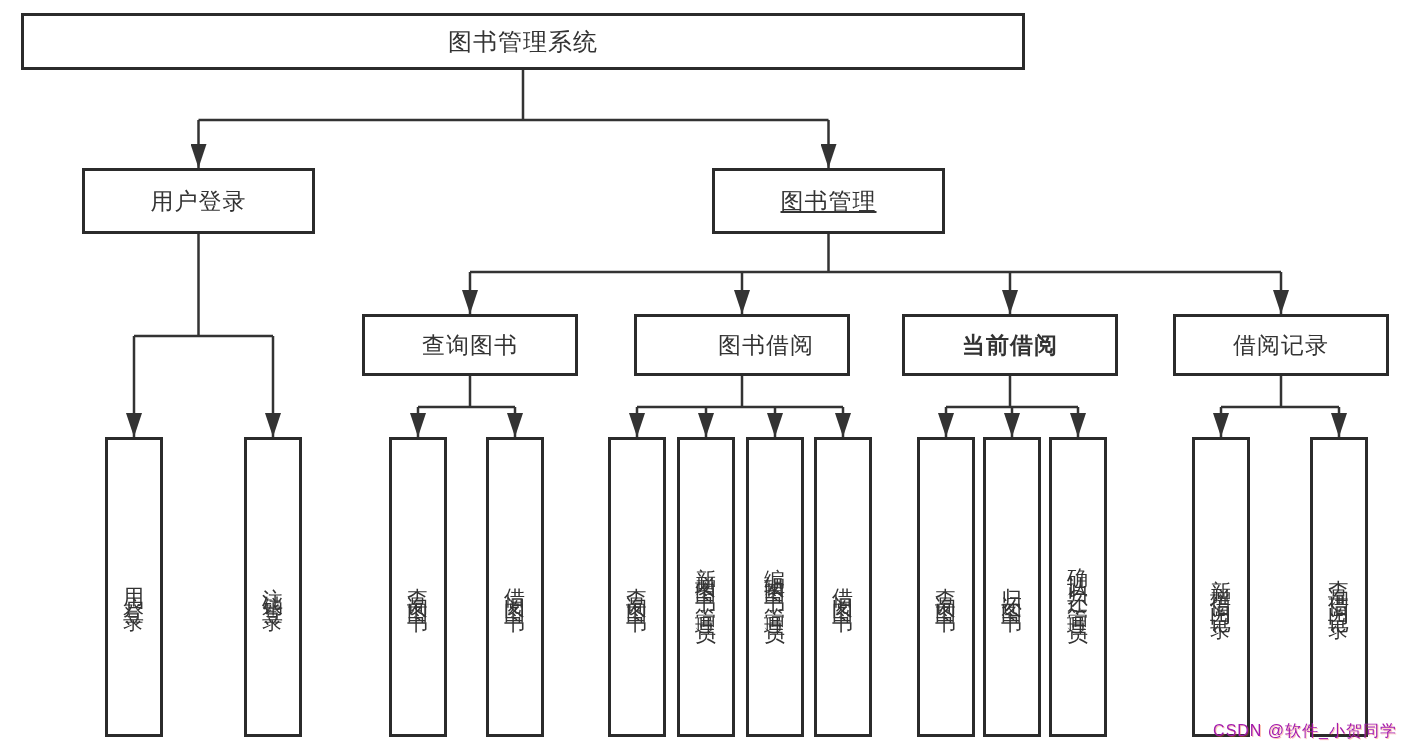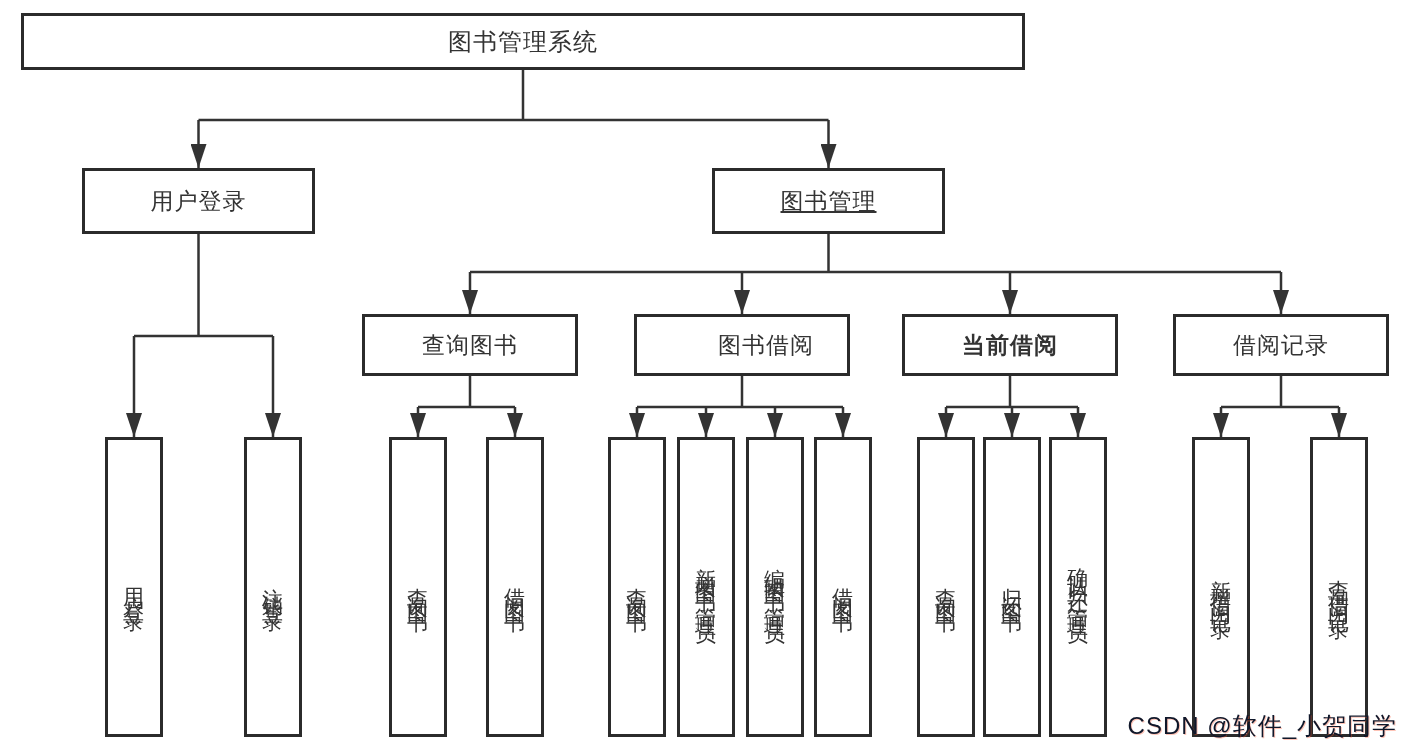--- a/index.html
+++ b/index.html
@@ -54,22 +54,22 @@
     text-orientation: mixed;
     font-size: 21px;
     letter-spacing: 8px;
     line-height: 1;
   }
   .watermark {
     position: absolute;
     right: 8px;
     bottom: 5px;
     z-index: 3;
-    font-size: 24px;
-    color: #0f172a;
+    font-size: 16px;
+    color: #a21caf;
     letter-spacing: 1px;
     text-shadow: 1px 1px 0 rgba(252, 85, 49, 0.35);
     white-space: nowrap;
   }
 </style>
 </head>
 <body>
 
 <div id="diagram">
 

